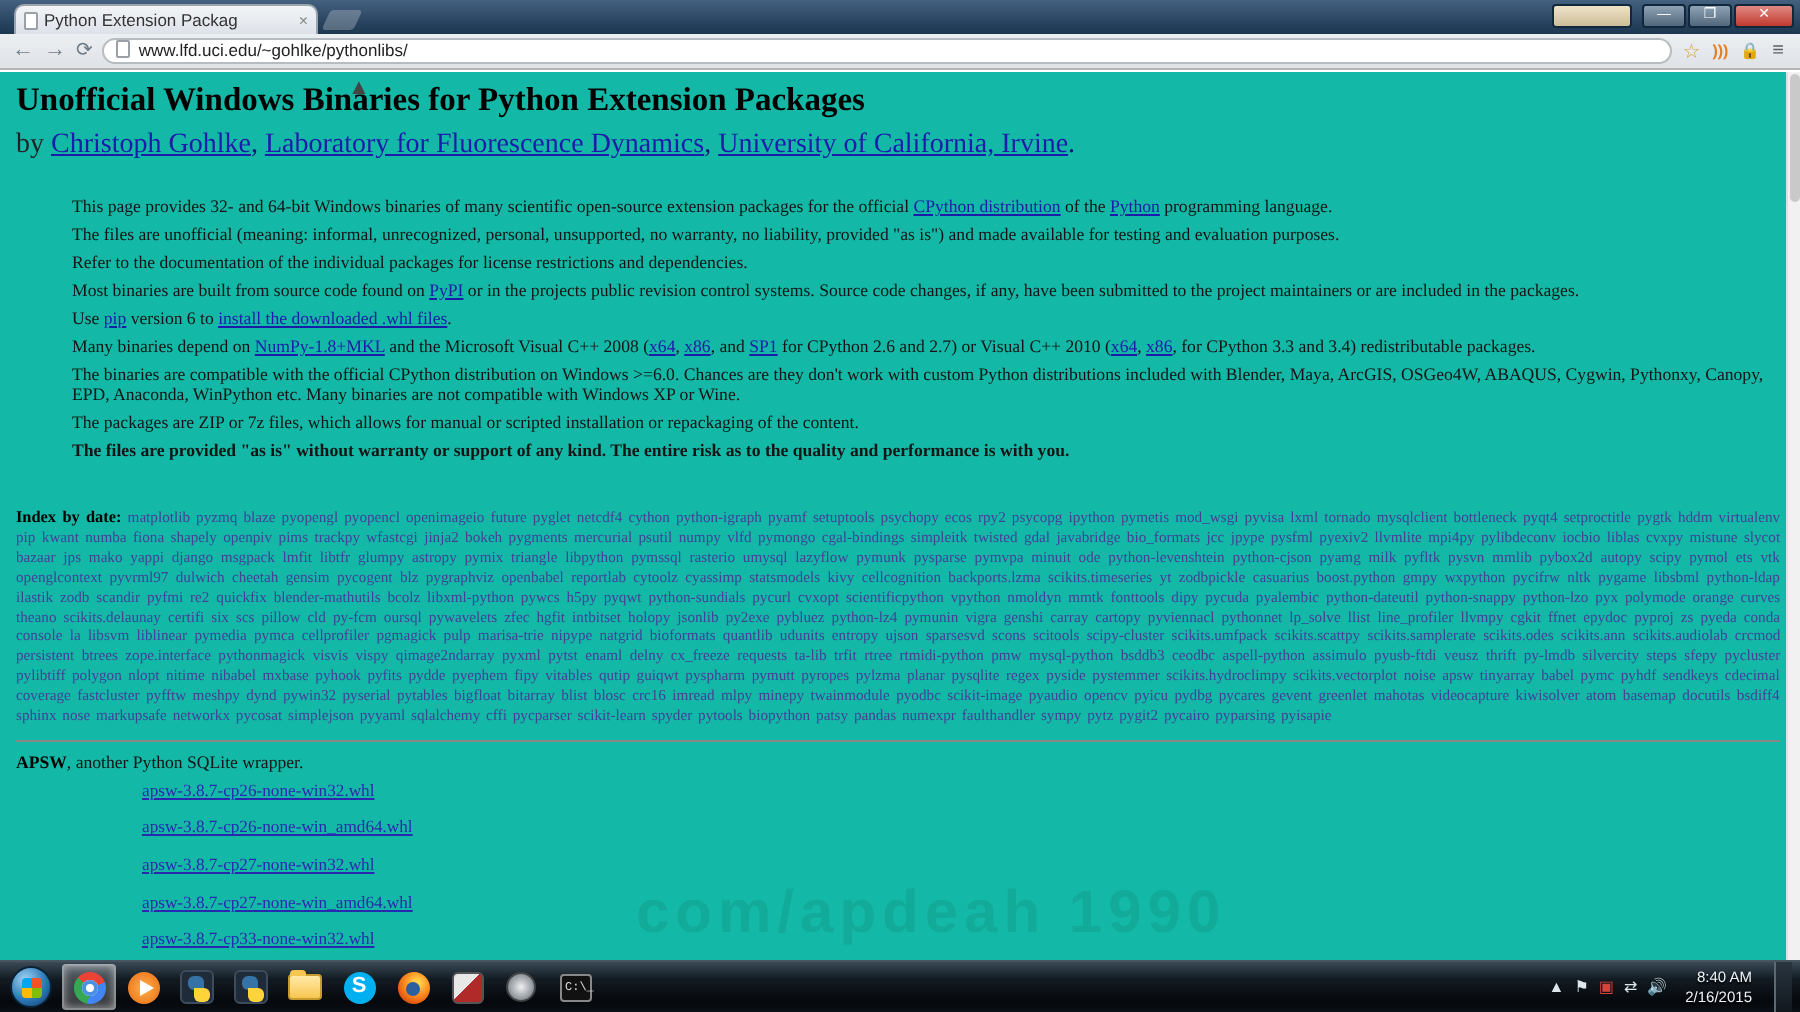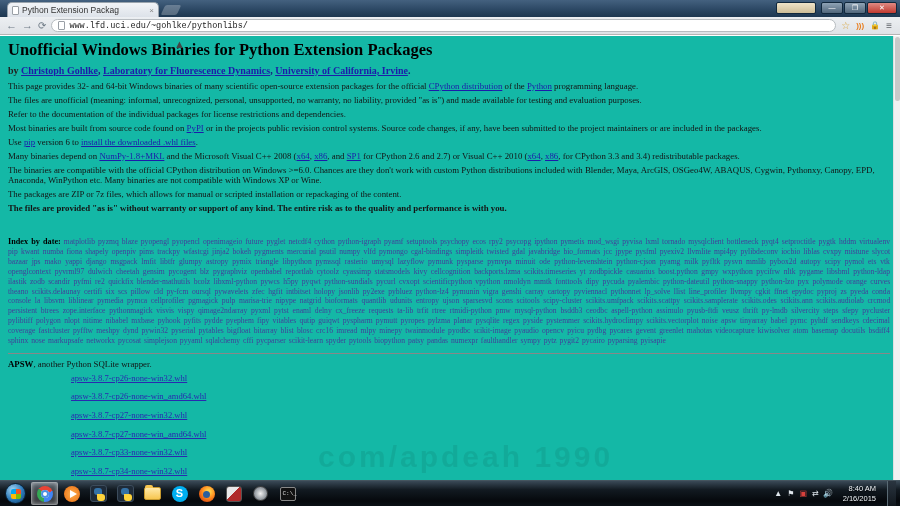--- a/index.html
+++ b/index.html
@@ -22,34 +22,34 @@
         text-align:center; font-family:"Liberation Sans",sans-serif; }
   .wb.close { width:30px; background:linear-gradient(#e08a83,#c0392f); }
   .wb.addon { width:40px; background:linear-gradient(#efe3c8,#cdbd97); color:#6b5d3c; margin-right:4px; }
 
   .toolbar { height:18px; background:linear-gradient(#eceff2,#dfe2e6); border-bottom:1px solid #b5b5b5;
              display:flex; align-items:center; padding:0 6px; gap:5px;
              font-family:"Liberation Sans",sans-serif; }
   .navbtn { color:#6e7a85; font-size:11px; line-height:11px; }
   .navbtn.reload { font-size:10px; }
   .addressbar { flex:1; height:13px; background:#fff; border:1px solid #b7bcc0; border-radius:7px;
-                display:flex; align-items:center; gap:4px; padding:0 6px; font-size:8.5px; color:#222;font-family:Liberation Mono, monospace; }
+                display:flex; gap:4px; padding:0 6px; font-size:8.5px; color:#222; }
   .pageicon { width:7px; height:9px; border:1px solid #9aa0a6; border-radius:1px; background:#fff; }
   .addr-icons { display:flex; align-items:center; gap:6px; padding-right:2px; }
   .star { color:#d9a43a; font-size:10px; }
   .rss  { color:#e87d1e; font-size:8px; font-weight:bold; }
   .lock { color:#d9a43a; font-size:8px; }
   .menu { color:#5f6368; font-size:10px; font-weight:bold; }
 
   
   .content { position:absolute; top:36px; left:0; right:0; bottom:26px; padding:2px 10px 0 8px; background:#14b8a6; }
   h1 { font-size:16.5px; font-weight:bold; color:#000; margin:2px 0 5px; }
-  .byline { font-size:10px; font-weight:bold; color:#16167e; margin-bottom:5px; }
+  .byline { font-size:14px; font-weight:normal; color:#16167e; margin-bottom:17px; }
   .byline .plain { color:#222; }
-  .para { font-size:8.8px; color:#141414; margin-bottom:3.6px; line-height:1.18; }
+  .para { font-size:8.8px; color:#141414; margin-bottom:3.6px; line-height:1.18;margin-left:28px; }
   .para.b { font-weight:bold; }
   .plink { color:#1c1caa; text-decoration:underline; }
   .index { font-size:7.6px; line-height:1.3; text-align:justify; color:#333; margin-top:23px; word-spacing:1px; }
   .index b { font-size:8.2px; color:#000; }
   .ilink { color:#41419a; text-decoration:none; }
   hr.sep { border:0; border-top:1px solid #888; margin:7px 0 5px; }
   .pkg-head { font-size:8.8px; color:#141414; }
   .pkg-head b { color:#000; }
   .wheel-list { margin:4px 0 3px 48px; }
   .wheel-link { display:block; font-size:8.6px; color:#2929b0; text-decoration:underline; margin-bottom:8.6px;margin-left:15px; }

